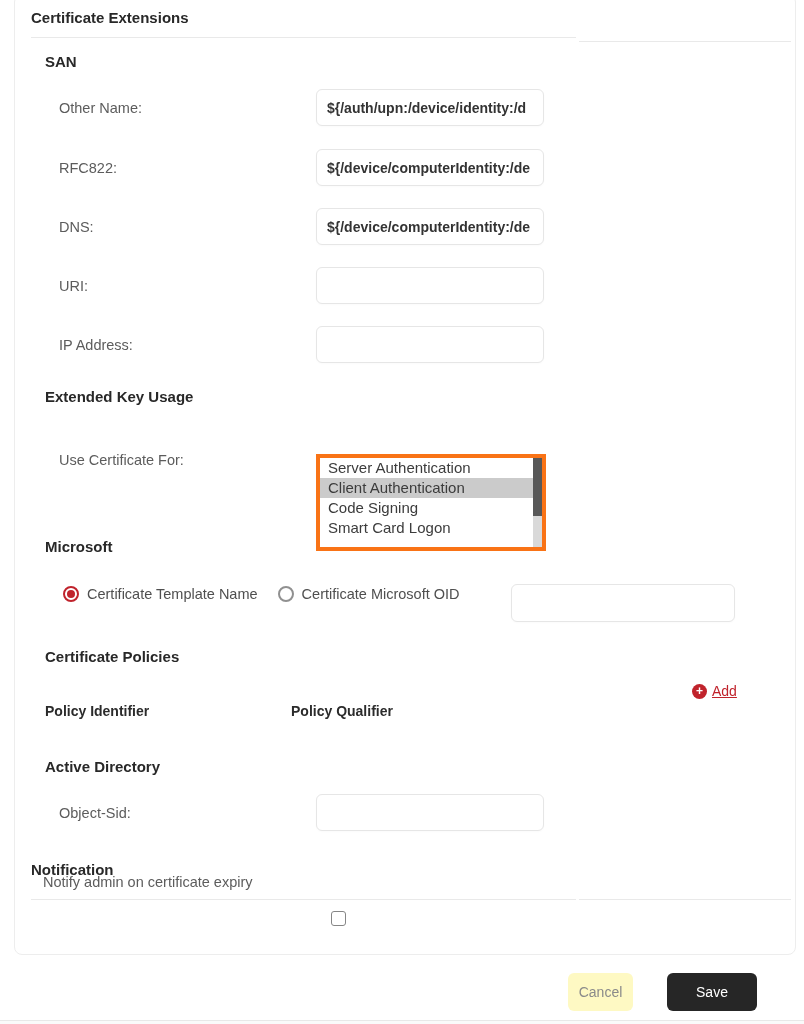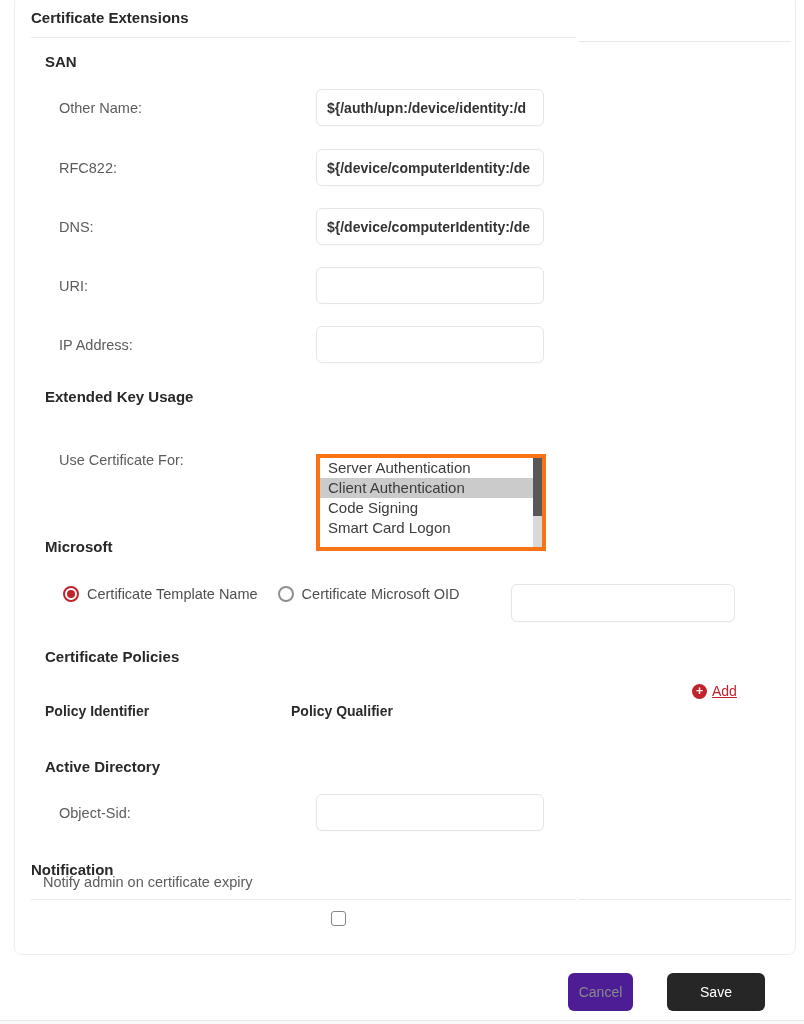--- a/index.html
+++ b/index.html
@@ -62,22 +62,22 @@
 
   .checkbox {
     position:absolute; left:316px; top:916px; width:15px; height:15px;
     border:1.5px solid #868686; border-radius:3px; background:#fff;
   }
 
   .btn {
     position:absolute; top:973px; height:38px; border:none; border-radius:6px;
     font-family:"Liberation Sans", sans-serif; font-size:14px; cursor:pointer;
   }
-  .btn-cancel { left:568px; width:65px; background:#4c1d95; color:#8a8a8a; }
-  .btn-save   { left:667px; width:98px; background:#262626; color:#fff; }
+  .btn-cancel { left:568px; width:65px; background:#fef9c3; color:#8a8a8a; }
+  .btn-save   { left:667px; width:90px; background:#262626; color:#fff; }
 
   .bottom-line { position:absolute; left:0; top:1020px; width:804px; height:1px; background:#e8e8e8; }
   .bottom-band { position:absolute; left:0; top:1021px; width:804px; height:3px; background:#fafafa; }
 </style>
 </head>
 <body>
 
 <div class="card">
 
   <div class="abs page-heading" style="left:16px; top:14px;">Certificate Extensions</div>

